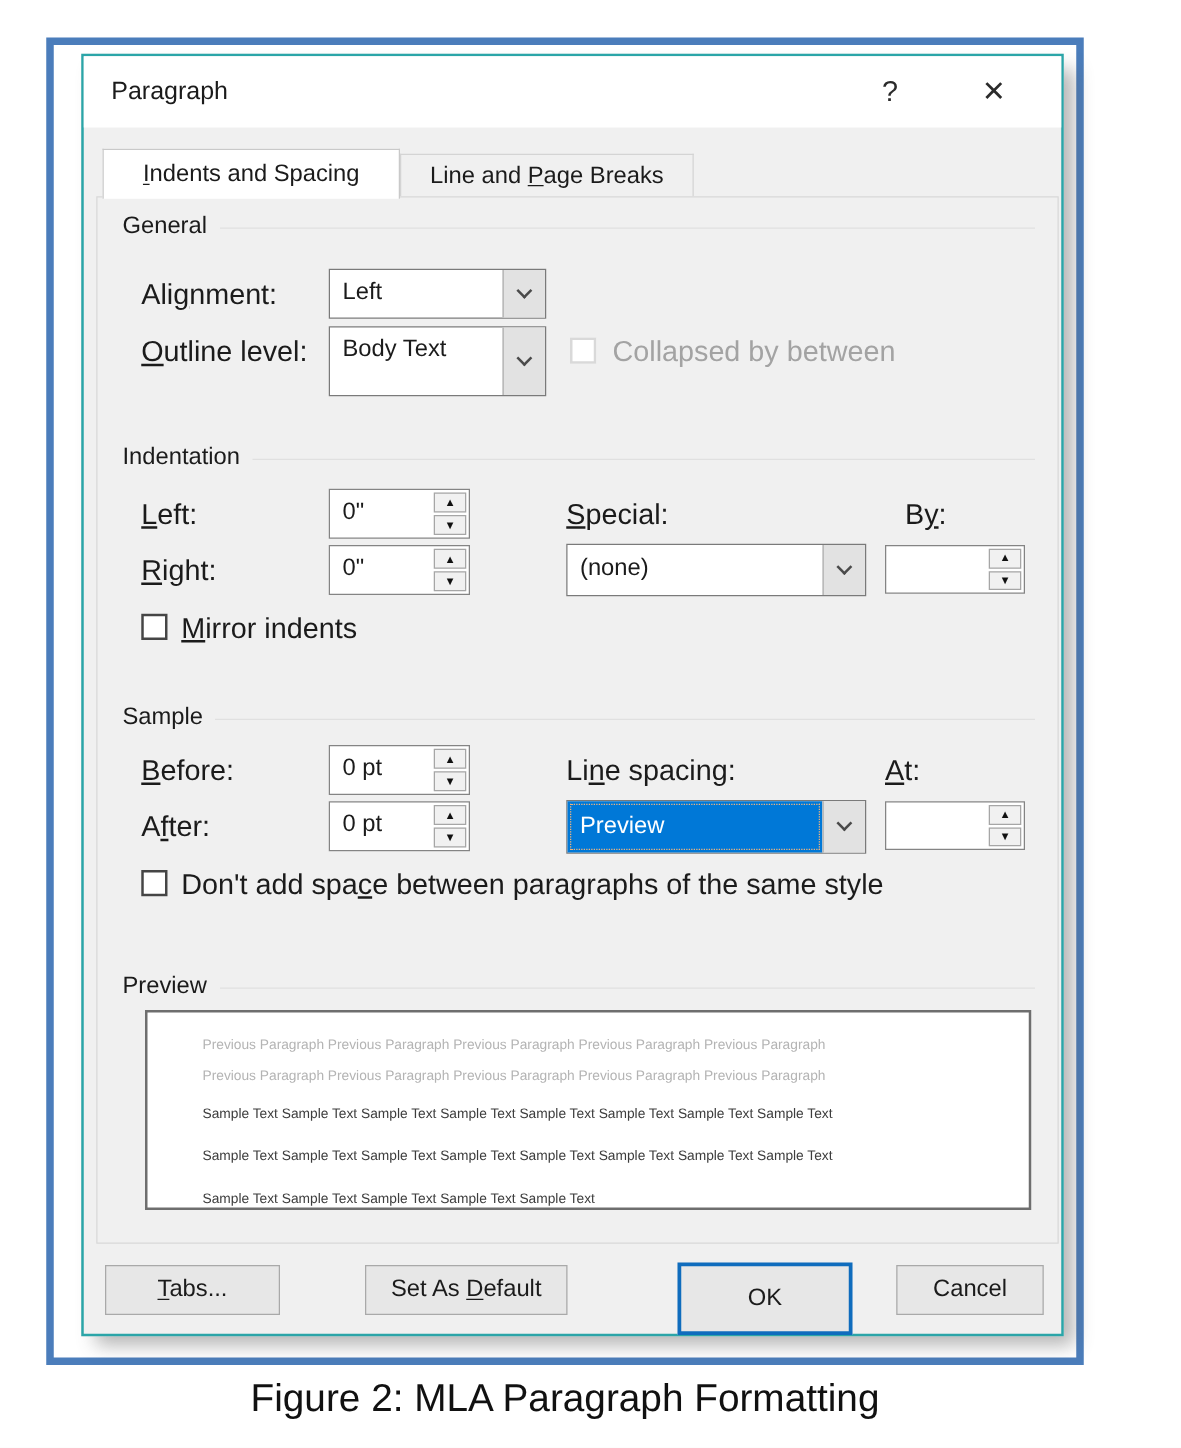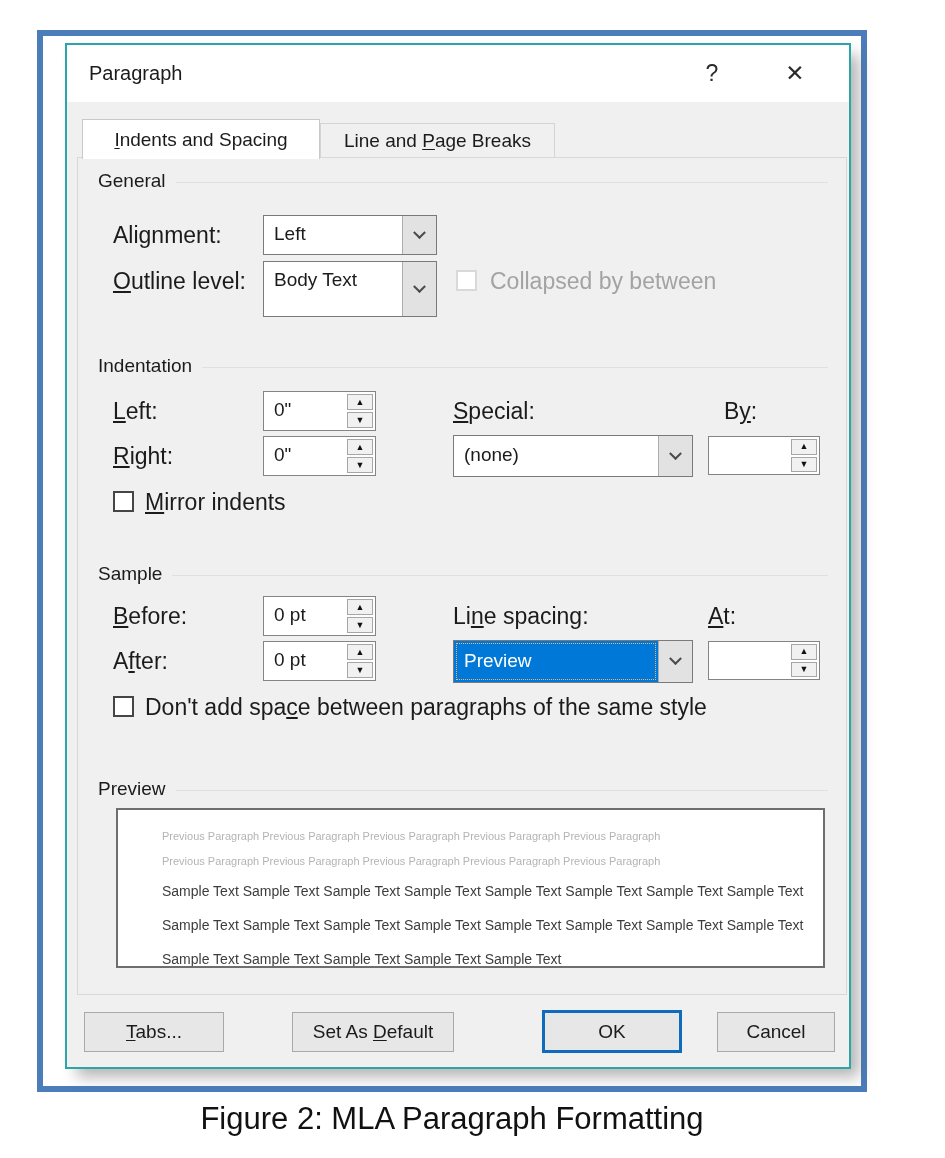--- a/index.html
+++ b/index.html
@@ -56,21 +56,21 @@
   .spin-btns { width:30px; padding:2px; display:flex; flex-direction:column; gap:2px; }
   .sb { flex:1; border:1px solid #a6a6a6; background:#f1f1f1; font-size:9px; line-height:1;
         display:flex; align-items:center; justify-content:center; color:#111; }
 
   .checkbox { position:absolute; width:21px; height:21px; background:#fff; border:2px solid #454545; }
   .checkbox-dis { border-color:#d9d9d9; }
 
   .preview-box { position:absolute; background:#fff; border:2px solid #6e6e6e;
                  padding:14px 10px 0 44px; overflow:hidden; }
   .pv-prev { font-size:11px; line-height:25px; color:#b4b4b4; white-space:nowrap; }
-  .pv-samp { font-size:14px; line-height:34px; color:#3d3d3d; white-space:nowrap; }
+  .pv-samp { font-size:11px; line-height:34px; color:#3d3d3d; white-space:nowrap; }
   .pv-samp:first-of-type { margin-top:5px; }
 
   .btn { position:absolute; background:#e7e7e7; border:1px solid #a9a9a9; display:flex;
          align-items:center; justify-content:center; font-size:19px; color:#1b1b1b; }
   .btn-primary { border:3px solid var(--ok-border-blue,#0f6cbd); }
 
   .caption { position:absolute; left:37px; top:1101px; width:830px; text-align:center;
              font-size:31px; color:#111; }
 </style>
 </head>
@@ -204,21 +204,21 @@
           <div class="pv-samp">Sample Text Sample Text Sample Text Sample Text Sample Text</div>
         </div>
       </div>
 
       <div class="btn" style="left:17px; top:967px; width:140px; height:40px;">
         <span><u>T</u>abs...</span>
       </div>
       <div class="btn" style="left:225px; top:967px; width:162px; height:40px;">
         <span>Set As <u>D</u>efault</span>
       </div>
-      <div class="btn btn-primary" style="left:475px; top:965px; width:140px; height:43px;">
+      <div class="btn btn-primary" style="left:475px; top:965px; width:140px; height:58px;">
         <span>OK</span>
       </div>
       <div class="btn" style="left:627px; top:967px; width:118px; height:40px;margin-left:23px;">
         <span>Cancel</span>
       </div>
 
     </div>
   </div>
 
   <div class="caption">Figure 2: MLA Paragraph Formatting</div>

